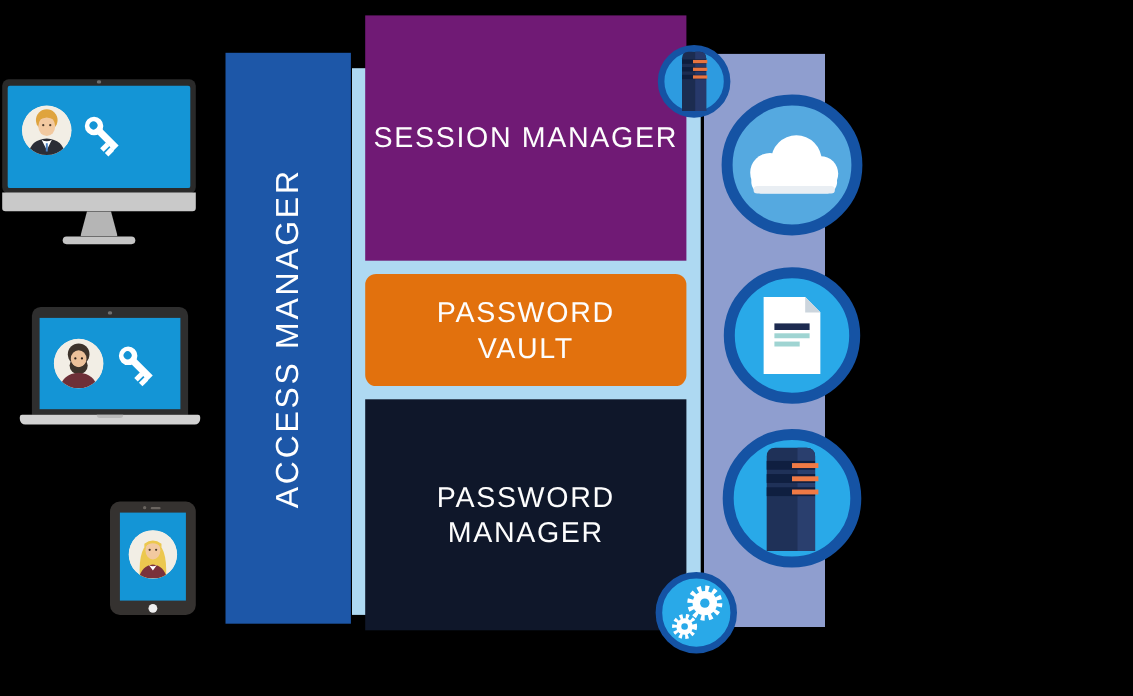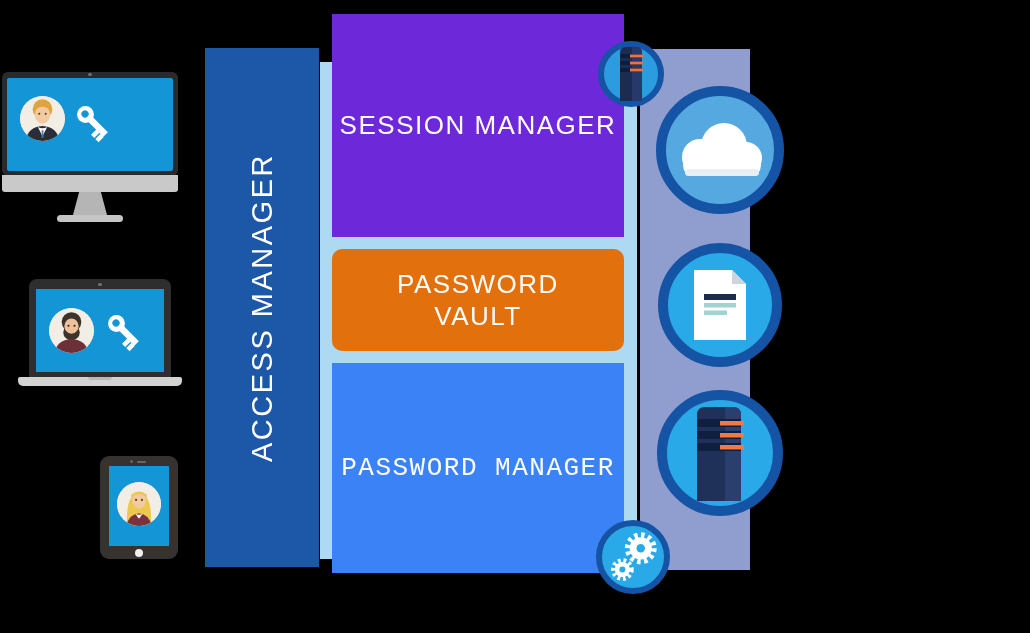--- a/index.html
+++ b/index.html
@@ -160,27 +160,27 @@
     <div class="abs home"></div>
   </div>
 
   <div id="access-bar" class="abs" style="background-color: rgb(29, 87, 168);">
     <span class="vtext">ACCESS MANAGER</span>
   </div>
 
   <div id="inner-strip" class="abs" style="background-color: rgb(174, 217, 242);"></div>
   <div id="outer-bar" class="abs" style="background-color: rgb(143, 158, 207);"></div>
 
-  <div id="module-session" class="abs module" style="background-color: #6d28d9; text-align: right;">
+  <div id="module-session" class="abs module" style="background-color: #701a75; text-align: right;">
     <span class="label">SESSION MANAGER</span>
   </div>
   <div id="module-vault" class="abs module" style="background-color: rgb(226, 113, 13);">
     <span class="label">PASSWORD VAULT</span>
   </div>
-  <div id="module-manager" class="abs module" style="background-color: #3b82f6; font-family: Liberation Mono, monospace;">
+  <div id="module-manager" class="abs module" style="background-color: #0f172a;">
     <span class="label">PASSWORD MANAGER</span>
   </div>
 
   <div id="circ-server-small" class="abs circ" style="background-color: rgb(45, 155, 224);">
     <svg width="28" height="58" viewBox="0 0 28 58">
       <path d="M3 8 Q3 2 9 2 L19 2 Q25 2 25 8 L25 56 L3 56 Z" fill="#1c2c50"></path>
       <path d="M15 2 L19 2 Q25 2 25 8 L25 56 L15 56 Z" fill="#27396b"></path>
       <rect x="3" y="9" width="22" height="4" fill="#0e1d3c"></rect>
       <rect x="3" y="16" width="22" height="4" fill="#0e1d3c"></rect>
       <rect x="3" y="23" width="22" height="4" fill="#0e1d3c"></rect>

